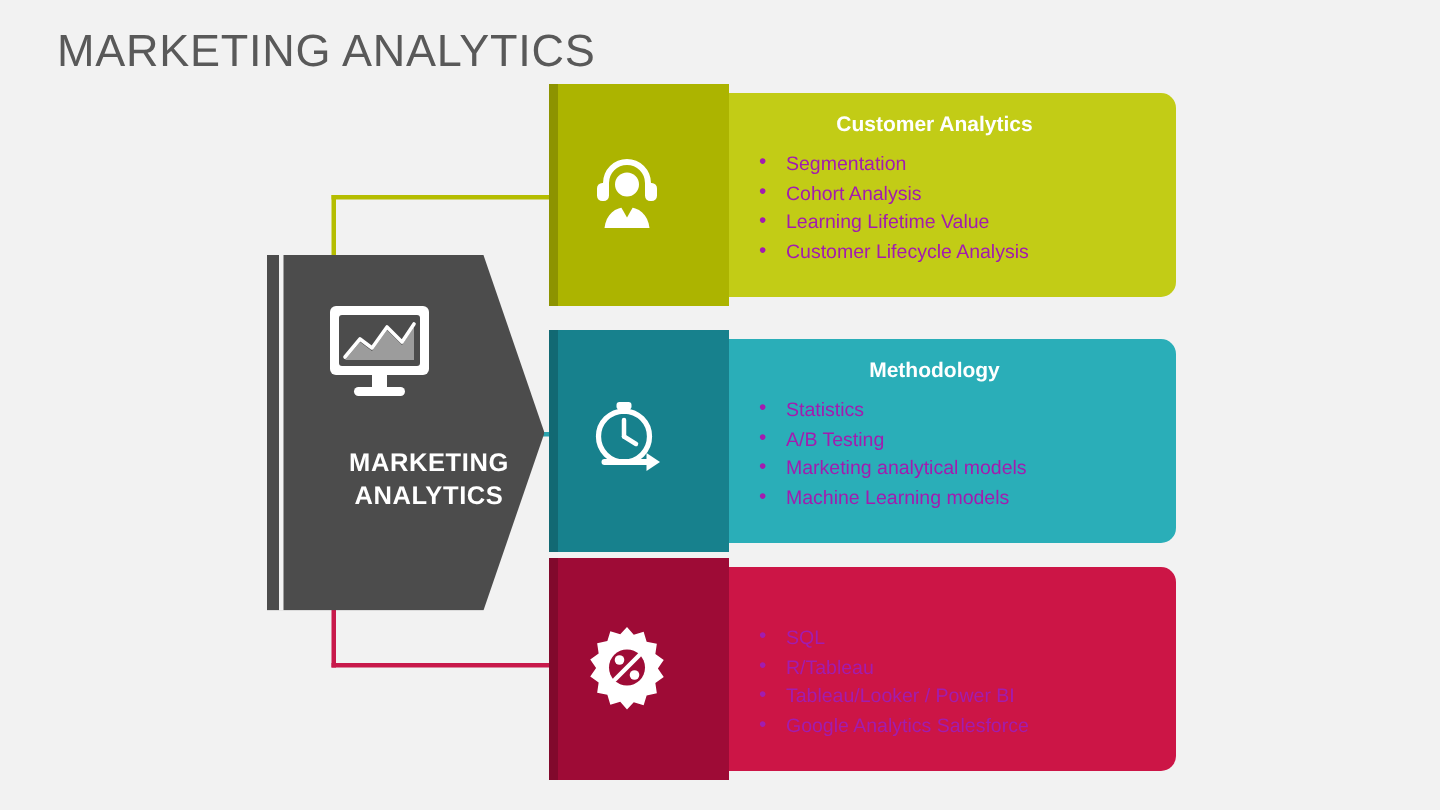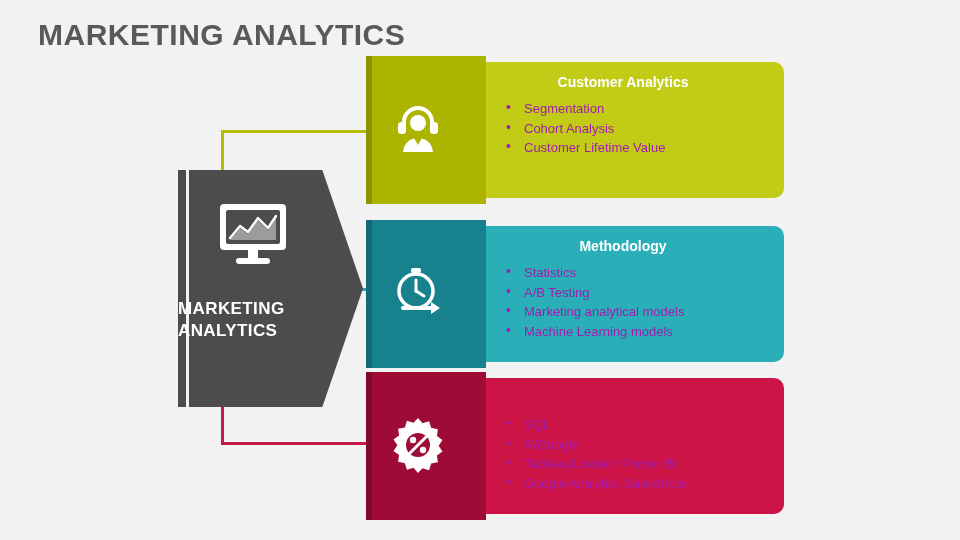--- a/index.html
+++ b/index.html
@@ -19,21 +19,21 @@
     left: 0; top: 0;
     width: 960px;
     height: 540px;
     background: #f2f2f2;
   }
   .title {
     position: absolute;
     left: 38px;
     top: 18px;
     font-size: 30px;
-    font-weight: bold;
+    font-weight: normal;
     color: #595959;
     letter-spacing: 0.5px;
     font-family: "Liberation Sans", sans-serif;
   }
 
   
   .conn {
     position: absolute;
     box-sizing: border-box;
   }
@@ -90,26 +90,27 @@
     left: 0;
     top: 32px;
     width: 150px;
     text-align: center;
   }
   .hub-label {
     position: absolute;
     left: 0;
     top: 128px;
     width: 152px;
-    text-align: left;
+    text-align: center;
     color: #ffffff;
     font-size: 17px;
     font-weight: bold;
     line-height: 22px;
     letter-spacing: 0.4px;
+    padding-left: 32px;
   }
 
   
   .branch {
     position: absolute;
     left: 366px;
     width: 418px;
     height: 116px;
   }
   .branch-card {
@@ -231,21 +232,22 @@
         <rect x="40" y="22" width="8" height="12" rx="3.5" fill="#ffffff"></rect>
         <circle cx="28" cy="23" r="8" fill="#ffffff"></circle>
         <path d="M13 52c1-9 7-14 15-14s14 5 15 14z" fill="#ffffff"></path>
         <path d="M24 38h8l-4 7z" fill="#acb400"></path>
       </svg>
     </div>
     <div class="branch-head">Customer Analytics</div>
     <ul class="branch-list">
       <li>Segmentation</li>
       <li>Cohort Analysis</li>
-      <li>Customer Lifetime Value</li>
+      <li>Learning Lifetime Value</li>
+      <li>Customer Lifecycle Analysis</li>
     </ul>
   </div>
 
   <div class="branch" id="row-methodology">
     <div class="branch-card"></div>
     <div class="arrow-tri"></div>
     <div class="tri-edge"></div>
     <div class="branch-icon">
       <svg width="58" height="58" viewBox="0 0 58 58">
         <circle cx="27" cy="27" r="17" fill="none" stroke="#ffffff" stroke-width="3.5"></circle>
@@ -274,19 +276,19 @@
       <svg width="58" height="58" viewBox="0 0 58 58">
         <path d="M29 2l4.5 5.2 6.6-2 2 6.6 6.8 1.4-1 6.8 5.6 4-3.9 5.7 3.9 5.7-5.6 4 1 6.8-6.8 1.4-2 6.6-6.6-2L29 57l-4.5-5.2-6.6 2-2-6.6-6.8-1.4 1-6.8-5.6-4 3.9-5.7-3.9-5.7 5.6-4-1-6.8 6.8-1.4 2-6.6 6.6 2z" fill="#ffffff"></path>
         <circle cx="29" cy="29" r="12" fill="#9e0b36"></circle>
         <circle cx="24" cy="24" r="3.2" fill="#ffffff"></circle>
         <circle cx="34" cy="34" r="3.2" fill="#ffffff"></circle>
         <line x1="21" y1="37" x2="37" y2="21" stroke="#ffffff" stroke-width="3" stroke-linecap="round"></line>
       </svg>
     </div>
     <ul class="branch-list">
       <li>SQL</li>
-      <li>R/Google</li>
+      <li>R/Tableau</li>
       <li>Tableau/Looker / Power BI</li>
       <li>Google Analytics Salesforce</li>
     </ul>
   </div>
 
 </div>
 
 </body></html>

